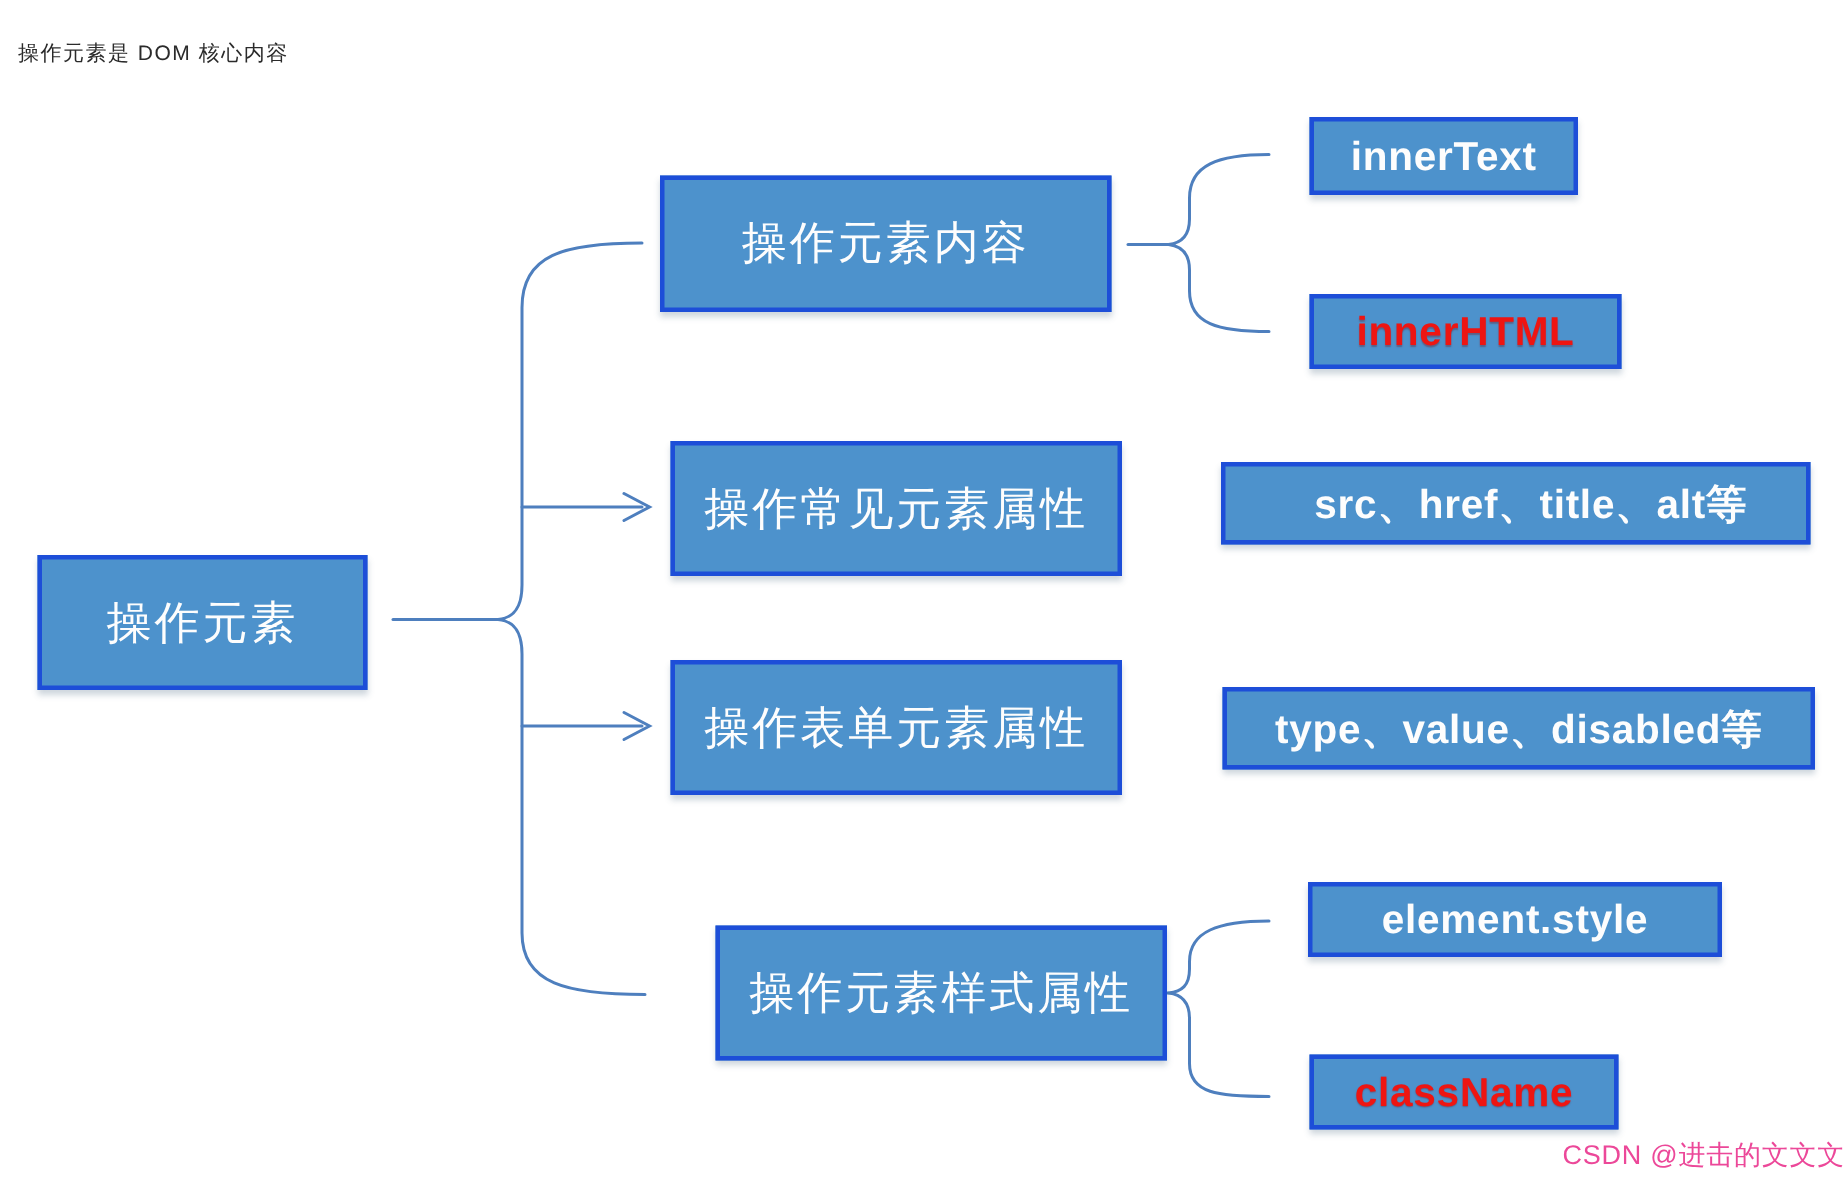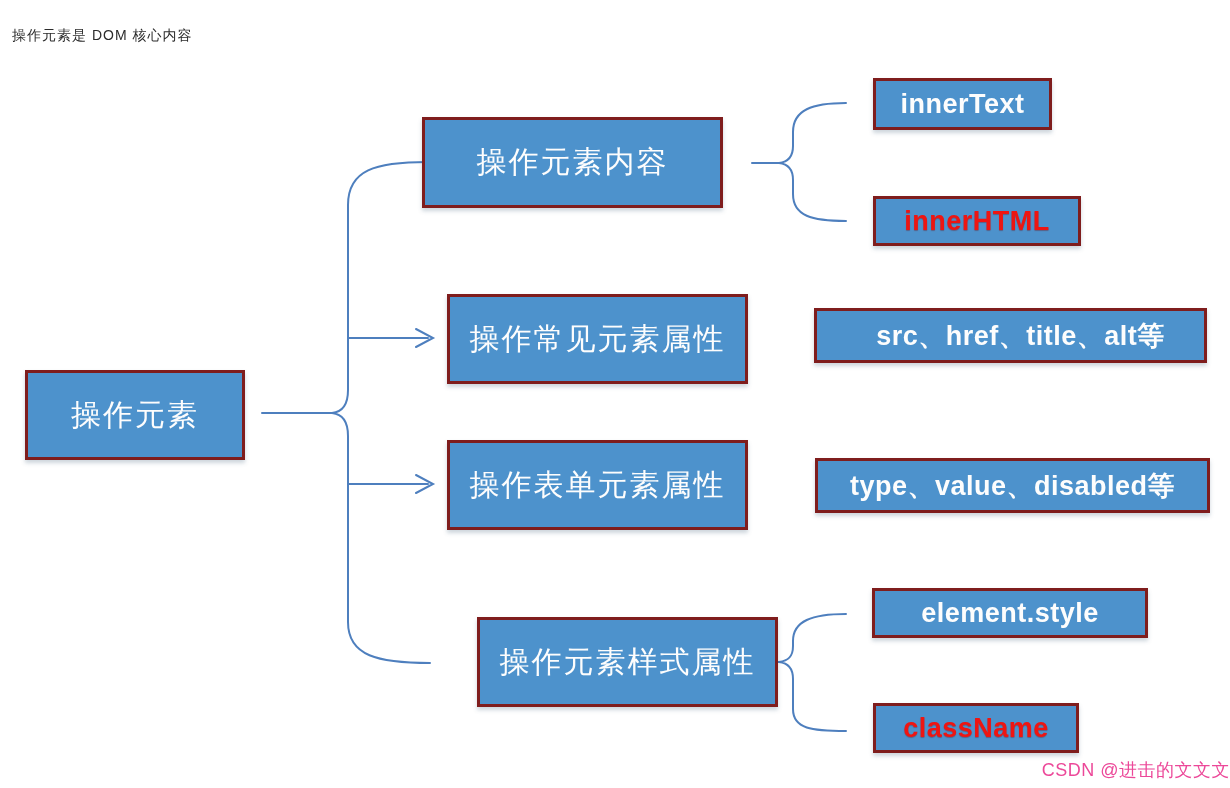--- a/index.html
+++ b/index.html
@@ -27,36 +27,36 @@
     position: absolute;
     left: 0; top: 0;
     width: 1230px;
     height: 788px;
     pointer-events: none;
   }
 
   .node {
     position: absolute;
     background: #4d92cc;
-    border: 3px solid #7f1d1d;
+    border: 3px solid #1d4ed8;
     color: #fdfdfd;
     display: flex;
     align-items: center;
     justify-content: center;
     text-align: center;
     box-shadow: 0 3px 4px rgba(60,90,120,0.25);
   }
 
   .node.cn { font-size: 30px; letter-spacing: 2px; }
   .node.leaf { font-size: 27px; font-weight: bold; letter-spacing: 0.5px; border-width: 3px; }
   .node.red { color: #ee1512; text-shadow: 0 1px 1px rgba(120,0,0,0.35); }
 
   
   .n-root        { left: 25px;  top: 370px; width: 220px; height: 90px; }
-  .n-content     { left: 422px; top: 117px; width: 301px; height: 91px; }
+  .n-content     { left: 440px; top: 117px; width: 301px; height: 91px; }
   .n-common      { left: 447px; top: 294px; width: 301px; height: 90px; }
   .n-form        { left: 447px; top: 440px; width: 301px; height: 90px; }
   .n-style       { left: 447px; top: 617px; width: 301px; height: 90px; margin-left: 30px; }
   .n-innertext   { left: 873px; top: 78px;  width: 179px; height: 52px; }
   .n-innerhtml   { left: 873px; top: 196px; width: 208px; height: 50px; }
   .n-srclist     { left: 814px; top: 308px; width: 393px; height: 55px; padding-left: 20px; }
   .n-typelist    { left: 815px; top: 458px; width: 395px; height: 55px; }
   .n-elemstyle   { left: 872px; top: 588px; width: 276px; height: 50px; }
   .n-classname   { left: 873px; top: 703px; width: 206px; height: 50px; }
 

